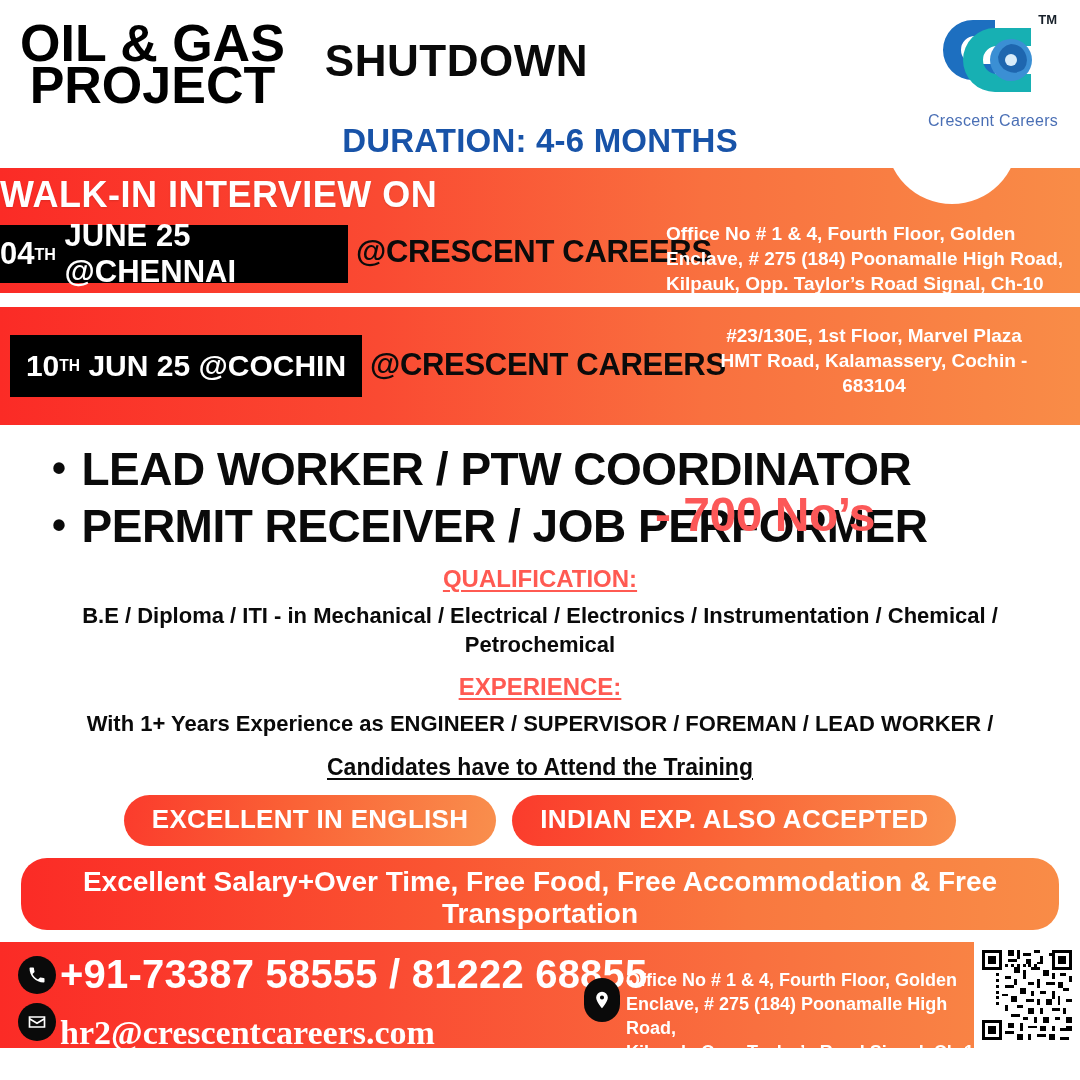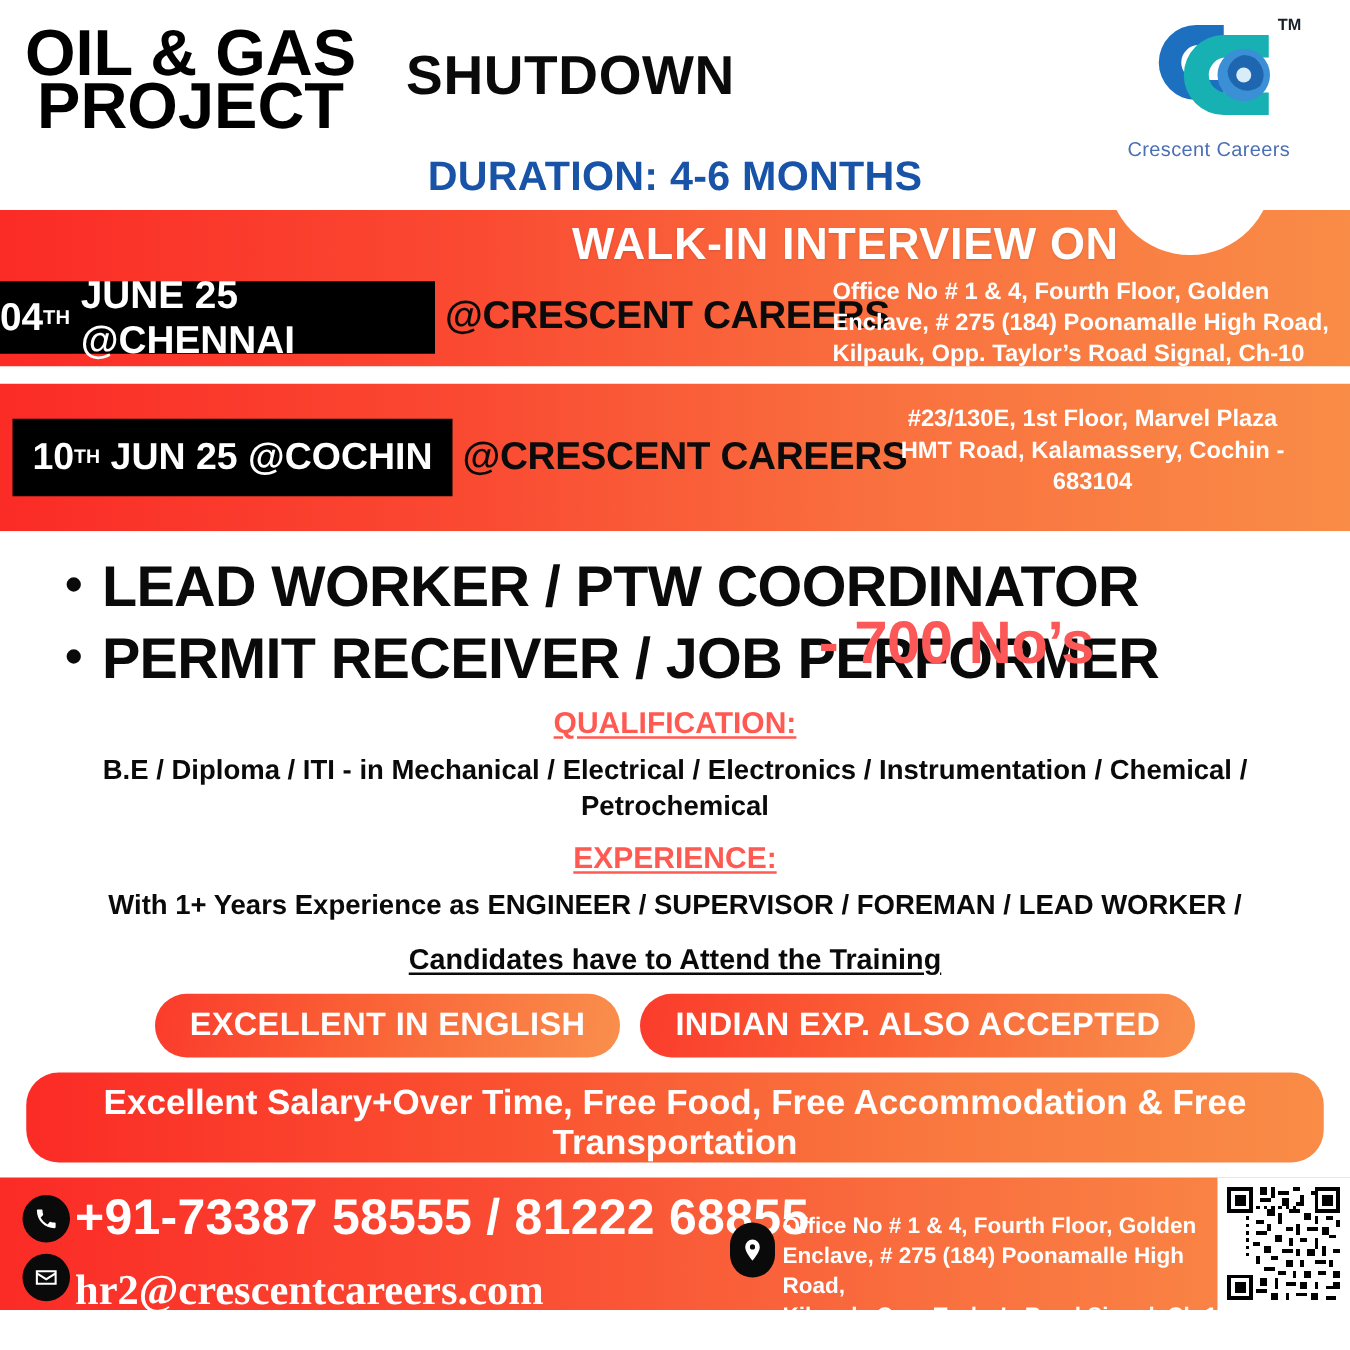--- a/index.html
+++ b/index.html
@@ -59,22 +59,23 @@
     text-align:center;
     font-weight:700;
     font-size:33px;
     letter-spacing:0.2px;
     color:#1853a8;
   }
 
   
   .brand {
     position:absolute;
-    right:28px; top:14px;
+    right:12px; top:14px;
     width:150px; height:130px;
+    text-align:center;
   }
   .brand .mark { position:relative; width:120px; height:92px; margin:0 auto; }
   .brand .tm {
     position:absolute; right:-4px; top:-2px;
     font-size:13px; font-weight:700; color:#17202a;
   }
   .brand .bname {
     margin-top:6px;
     font-size:16px;
     color:#4a6fb5;
@@ -96,21 +97,21 @@
     position:absolute;
     top:-36px; left:886px;
     width:132px; height:72px;
     background:#ffffff;
     border-radius:0 0 66px 66px;
   }
 
   .walkin {
     position:absolute;
     left:0; top:6px; width:895px;
-    text-align:right;
+    text-align:left;
     color:#ffffff;
     font-weight:700;
     font-size:36px;
     letter-spacing:0.5px;
     text-shadow:0 1px 2px rgba(0,0,0,.12);
   }
 
   .datebox {
     position:absolute;
     background:#000;

